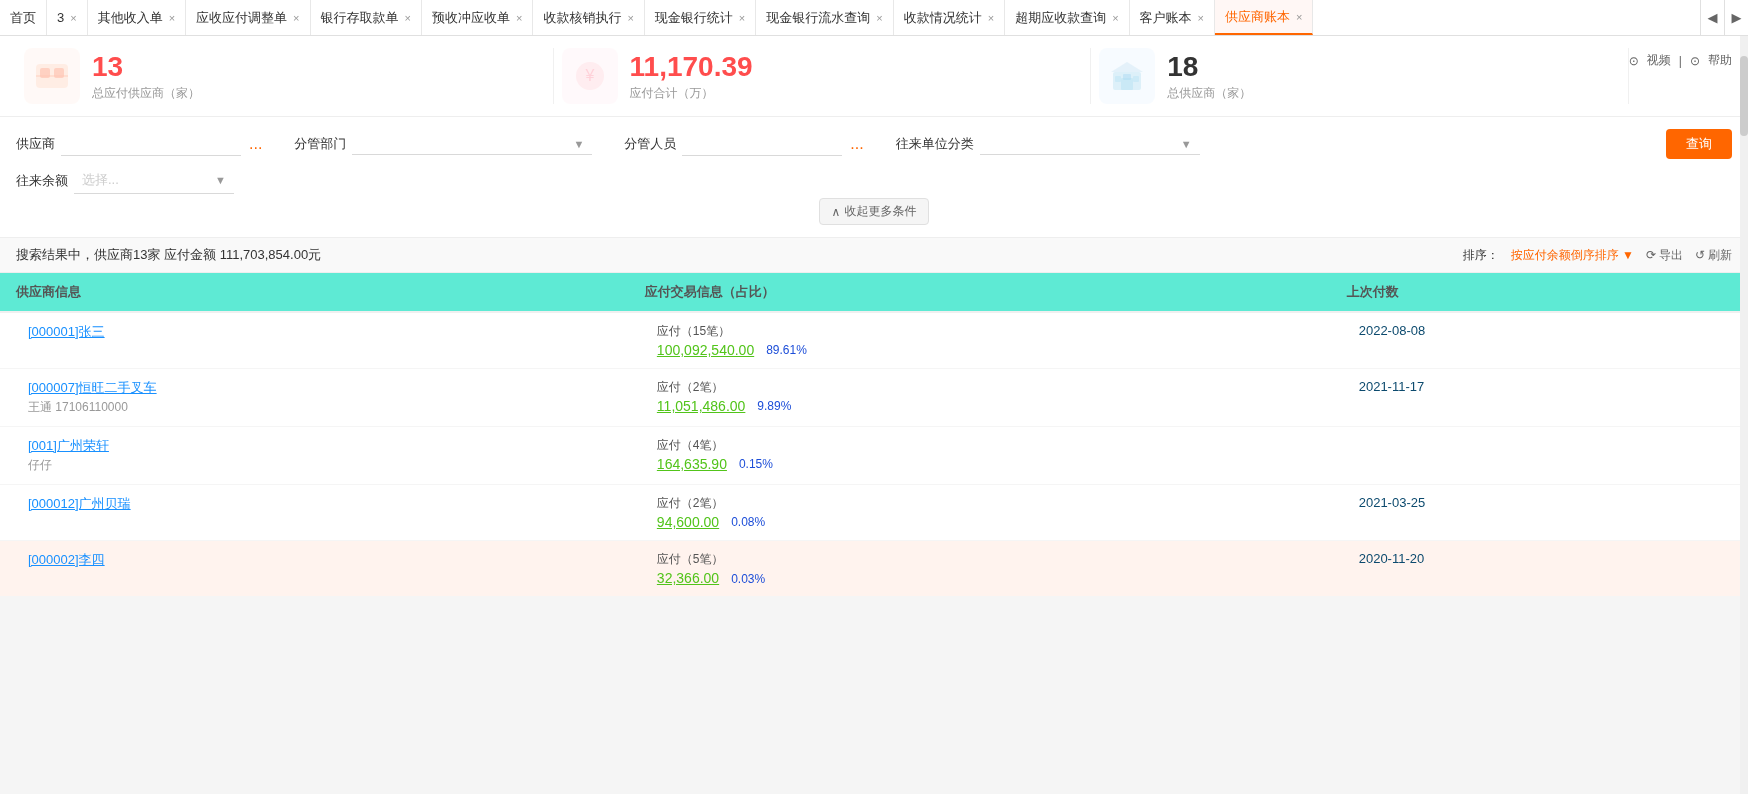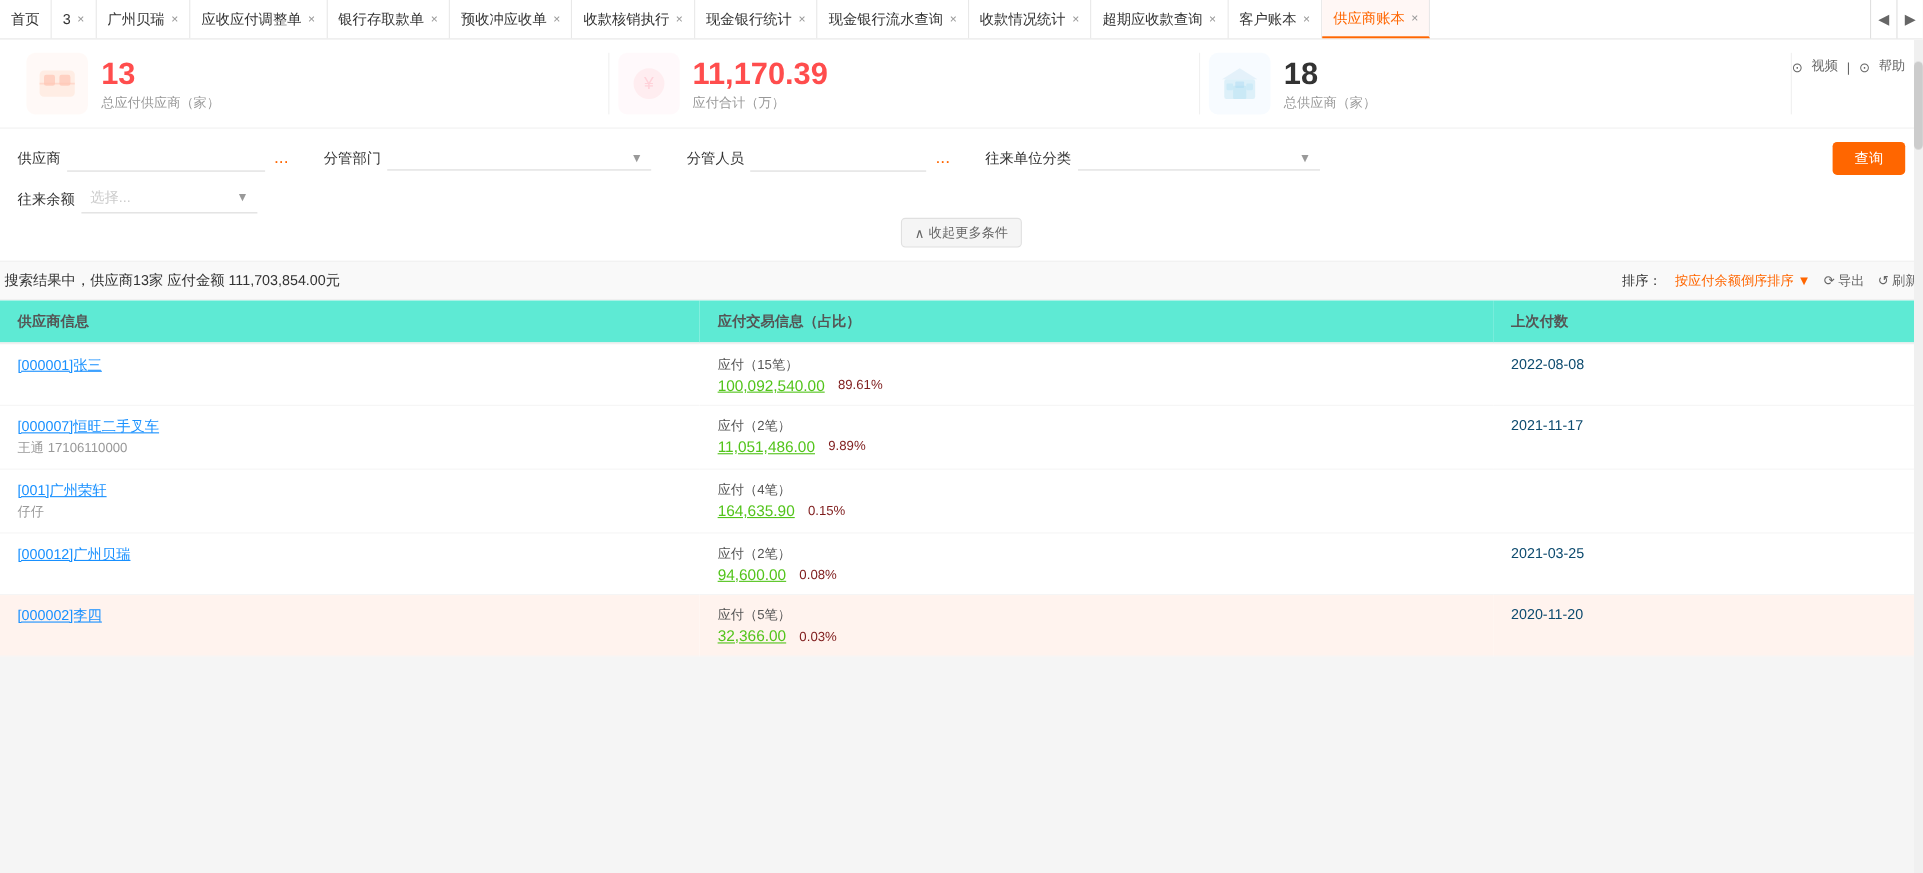--- a/index.html
+++ b/index.html
@@ -71,43 +71,43 @@
     }
     .collapse-btn {
       display: flex; align-items: center; justify-content: center; gap: 4px;
       background: #f5f5f5; border: 1px solid #e0e0e0; border-radius: 4px;
       padding: 4px 12px; cursor: pointer; font-size: 12px; color: #666;
       margin: 0 auto; width: fit-content;
     }
 
     
     .result-bar {
-      display: flex; align-items: center; padding: 8px 4px; background: #f9f9f9;
+      display: flex; align-items: center; padding: 8px 16px; background: #f9f9f9;
       border-bottom: 1px solid #eee; font-size: 13px; color: #333;
     }
     .result-bar .right-tools { margin-left: auto; display: flex; align-items: center; gap: 12px; font-size: 12px; color: #666; }
     .sort-label { color: #333; }
     .sort-select { color: #ff6600; cursor: pointer; }
     .tool-btn { display: flex; align-items: center; gap: 3px; cursor: pointer; color: #666; }
 
     
     .data-table { width: 100%; background: #fff; border-collapse: collapse; }
     .data-table thead tr { border-bottom: 2px solid #f0f0f0; }
     .data-table thead th {
       padding: 10px 16px; text-align: left; font-size: 13px; font-weight: 600;
       color: #555; background: #5eead4;
     }
     .data-table tbody tr { border-bottom: 1px solid #f5f5f5; }
     .data-table tbody tr.highlighted { background: #fff3ee; }
-    .data-table tbody td { padding: 10px 16px; vertical-align: top; font-size: 13px; }
+    .data-table tbody td { padding: 10px 28px; vertical-align: top; font-size: 13px; }
     .supplier-link { color: #1890ff; text-decoration: underline; cursor: pointer; font-size: 13px; }
     .supplier-contact { color: #999; font-size: 12px; margin-top: 2px; }
     .tx-label { color: #555; font-size: 12px; margin-bottom: 2px; }
     .tx-amount { color: #52c41a; font-size: 14px; font-weight: 500; text-decoration: underline; cursor: pointer; }
-    .tx-percent { color: #7f1d1d; font-size: 12px; margin-left: 12px; }
+    .tx-percent { color: #1d4ed8; font-size: 12px; margin-left: 12px; }
     .last-pay { color: #0c4a6e; font-size: 13px; }
 
     .scrollbar-placeholder {
       position: fixed; right: 0; top: 36px; bottom: 0; width: 8px; background: #f0f0f0;
     }
     .scrollbar-thumb {
       width: 8px; height: 80px; background: #ccc; border-radius: 4px; margin-top: 20px;
     }
 
     .main-content { overflow: hidden; }
@@ -118,21 +118,21 @@
 <div class="top-nav">
 
   <div class="nav-tab">
     <span>首页</span>
   </div>
   <div class="nav-tab">
     <span>3</span>
     <span class="close-btn">×</span>
   </div>
   <div class="nav-tab">
-    <span>广州贝瑞</span>
+    <span>其他收入单</span>
     <span class="close-btn">×</span>
   </div>
   <div class="nav-tab">
     <span>应收应付调整单</span>
     <span class="close-btn">×</span>
   </div>
   <div class="nav-tab">
     <span>银行存取款单</span>
     <span class="close-btn">×</span>
   </div>
@@ -316,21 +316,21 @@
               <span class="tx-amount">100,092,540.00</span>
               <span class="tx-percent">89.61%</span>
             </div>
           </td>
           <td class="last-pay">2022-08-08</td>
         </tr>
         <tr>
           <td><a class="supplier-link">[000007]恒旺二手叉车</a><div class="supplier-contact">王通  17106110000</div></td>
           <td>
             <div class="tx-label">应付（2笔）</div>
-            <div style="display: flex; ">
+            <div style="display: flex; align-items: center;">
               <span class="tx-amount">11,051,486.00</span>
               <span class="tx-percent">9.89%</span>
             </div>
           </td>
           <td class="last-pay">2021-11-17</td>
         </tr>
         <tr>
           <td><a class="supplier-link">[001]广州荣轩</a><div class="supplier-contact">仔仔</div></td>
           <td>
             <div class="tx-label">应付（4笔）</div>

